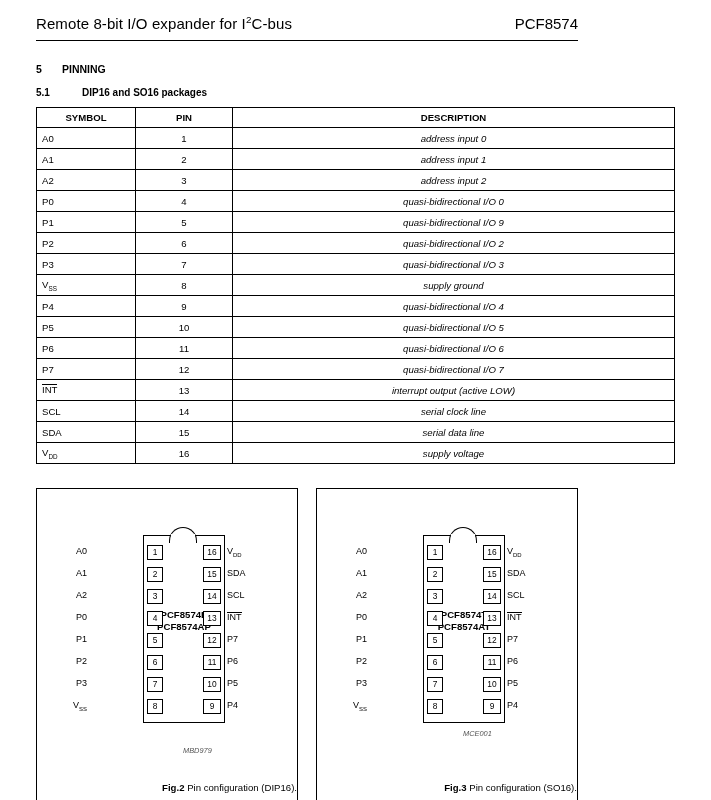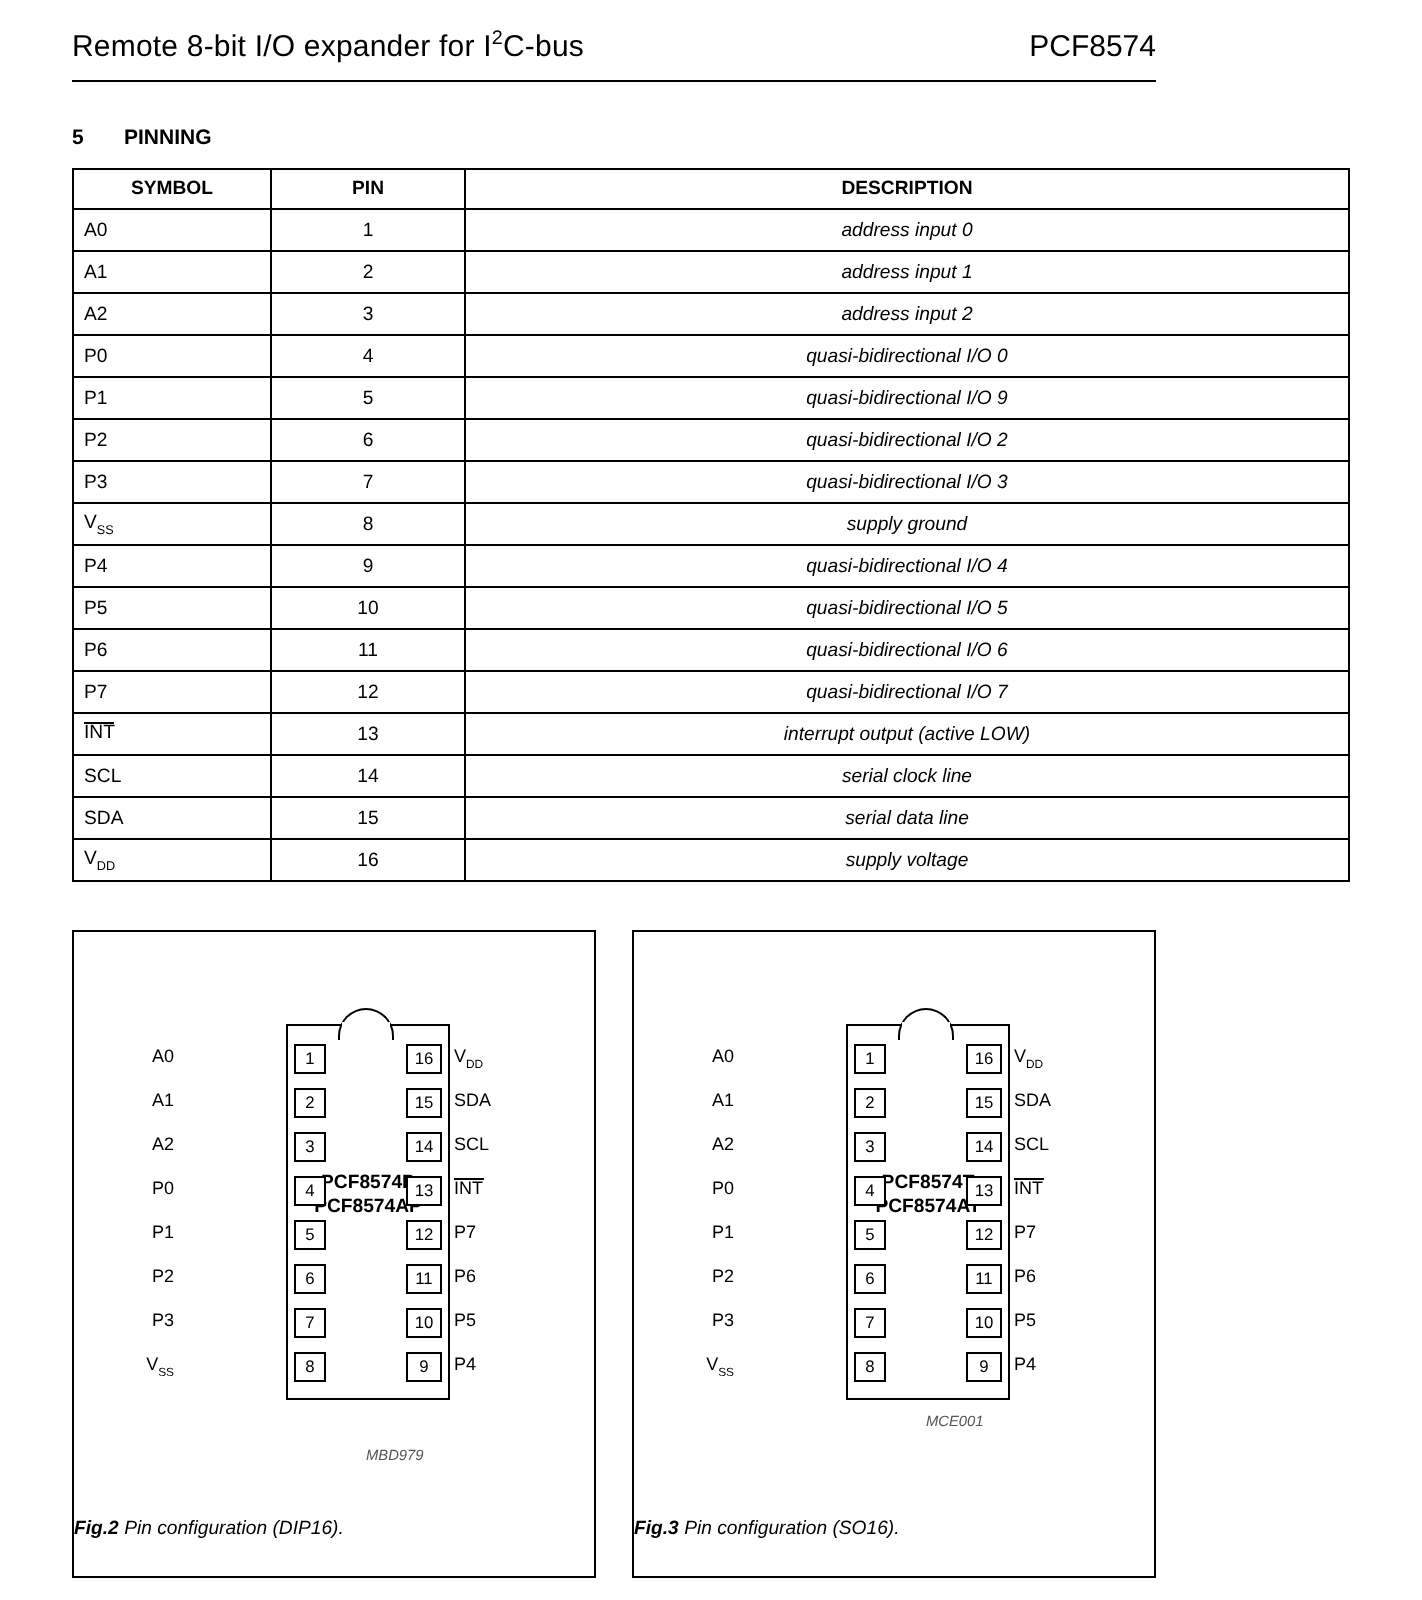--- a/index.html
+++ b/index.html
@@ -106,23 +106,22 @@
     width: 310px;
     height: 324px;
     position: relative;
     box-sizing: border-box;
   }
   .fig-caption {
     position: absolute;
     bottom: 18px;
     left: 0;
     right: 0;
-    text-align: left;
+    text-align: right;
     font-size: 9.6px;
-    font-style: italic;
   }
   .fig-caption .lbl { font-weight: bold; }
 
   
   .chip-wrap {
     position: absolute;
     top: 34px;
     left: 0;
     right: 0;
     height: 220px;
@@ -203,20 +202,24 @@
     </div>
     <div class="doc-part">PCF8574</div>
   </div>
   <div class="hrule"></div>
 
   <div class="sec-head">
     <span class="sec-num">5</span>
     <span>PINNING</span>
   </div>
 
+  <div class="subsec-head">
+    <span class="subsec-num">5.1</span>
+    <span>DIP16 and SO16 packages</span>
+  </div>
 
   <table class="pin-table">
     <thead>
       <tr>
         <th class="col-symbol">SYMBOL</th>
         <th class="col-pin">PIN</th>
         <th class="col-desc">DESCRIPTION</th>
       </tr>
     </thead>
     <tbody id="pin-table-body">

